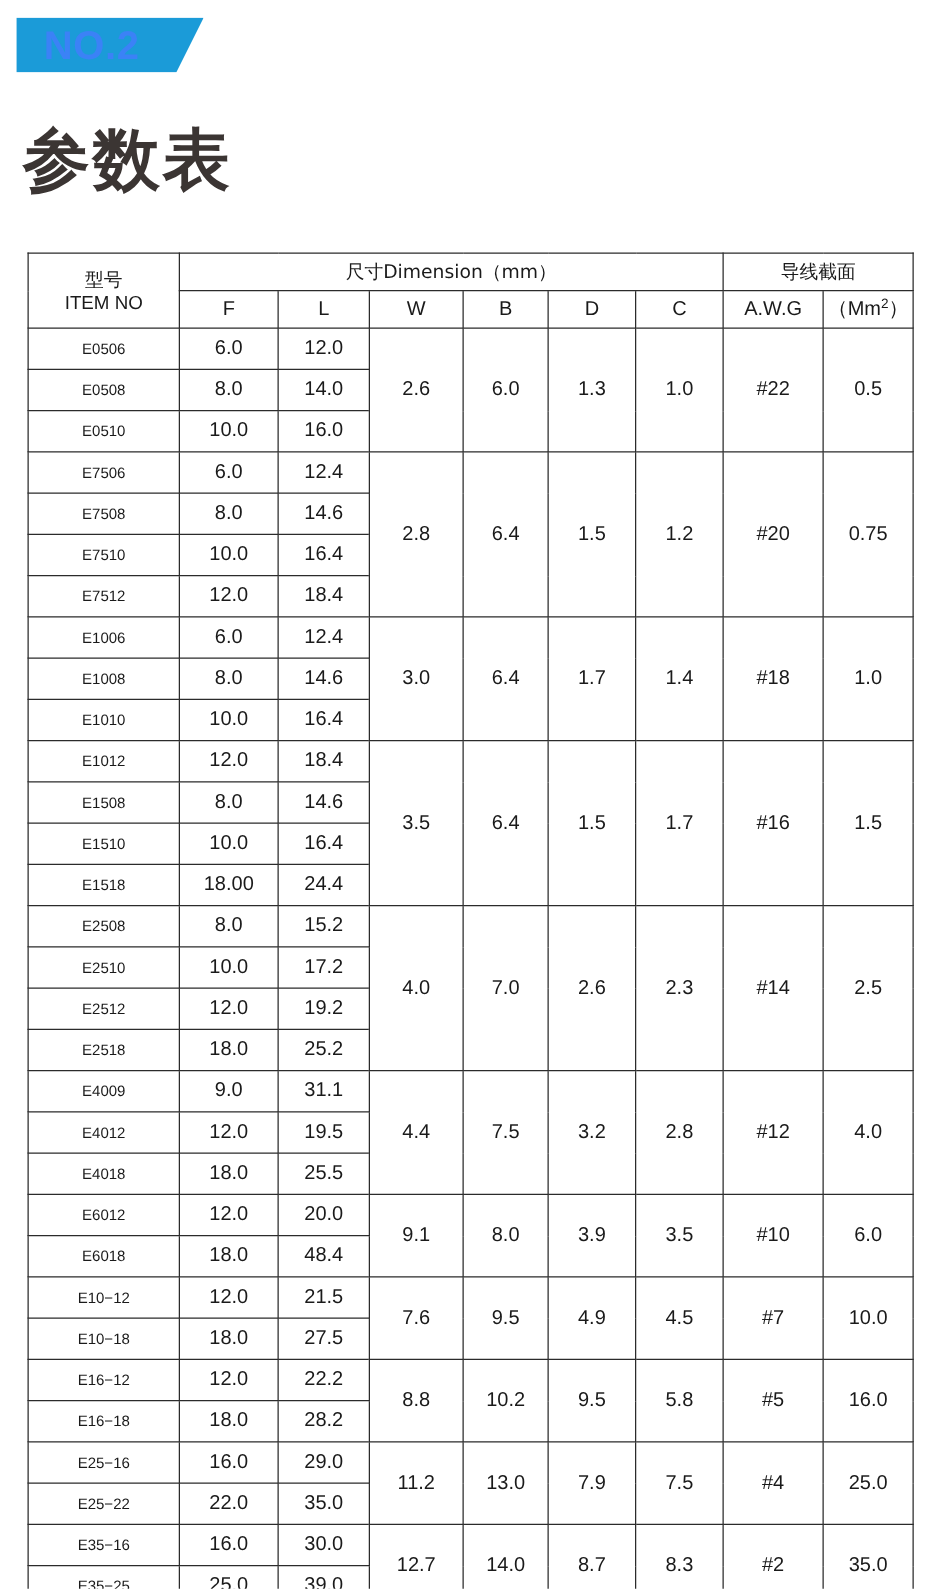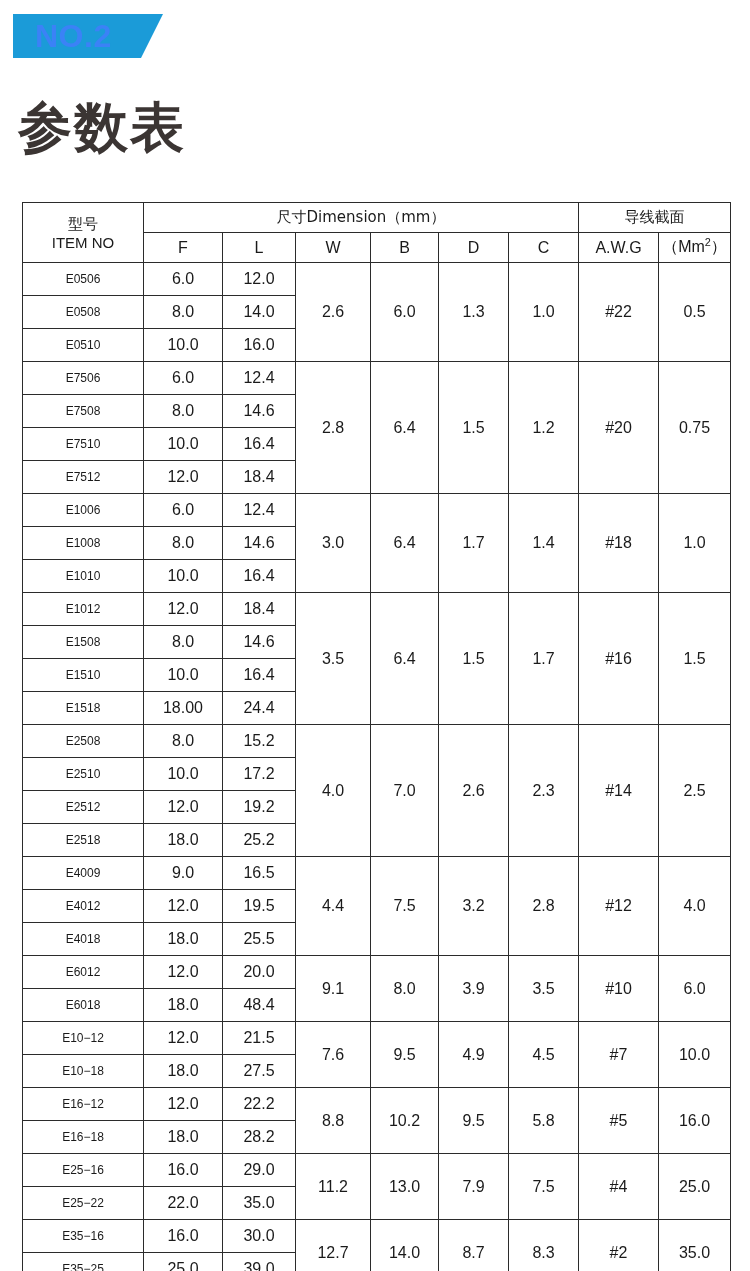--- a/index.html
+++ b/index.html
@@ -229,21 +229,21 @@
           <td class="c-num">19.2</td>
         </tr>
         <tr class="r-item">
           <td class="c-item">E2518</td>
           <td class="c-num">18.0</td>
           <td class="c-num">25.2</td>
         </tr>
         <tr class="r-item">
           <td class="c-item">E4009</td>
           <td class="c-num">9.0</td>
-          <td class="c-num">16.5</td>
+          <td class="c-num">31.1</td>
           <td class="c-grp" rowspan="3">4.4</td>
           <td class="c-grp" rowspan="3">7.5</td>
           <td class="c-grp" rowspan="3">3.2</td>
           <td class="c-grp" rowspan="3">2.8</td>
           <td class="c-grp" rowspan="3">#12</td>
           <td class="c-grp" rowspan="3">4.0</td>
         </tr>
         <tr class="r-item">
           <td class="c-item">E4012</td>
           <td class="c-num">12.0</td>

